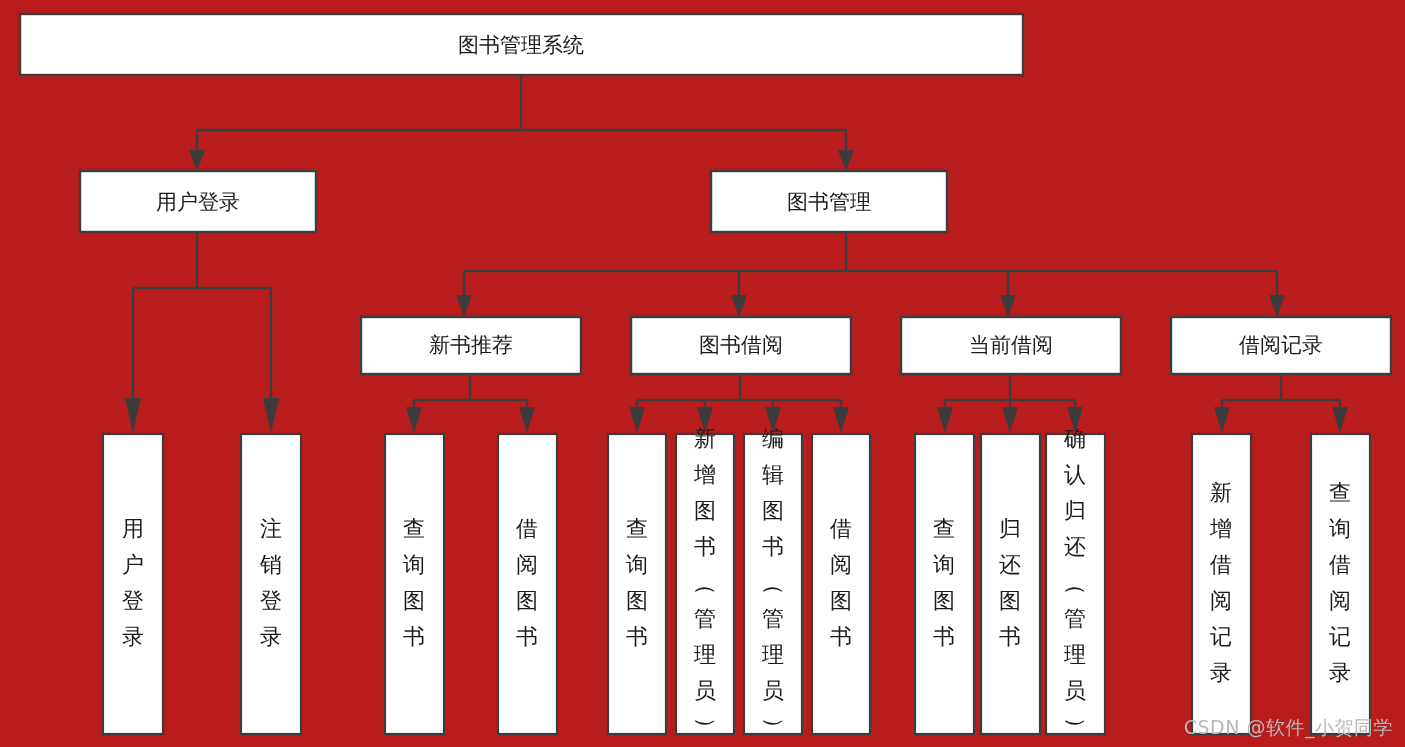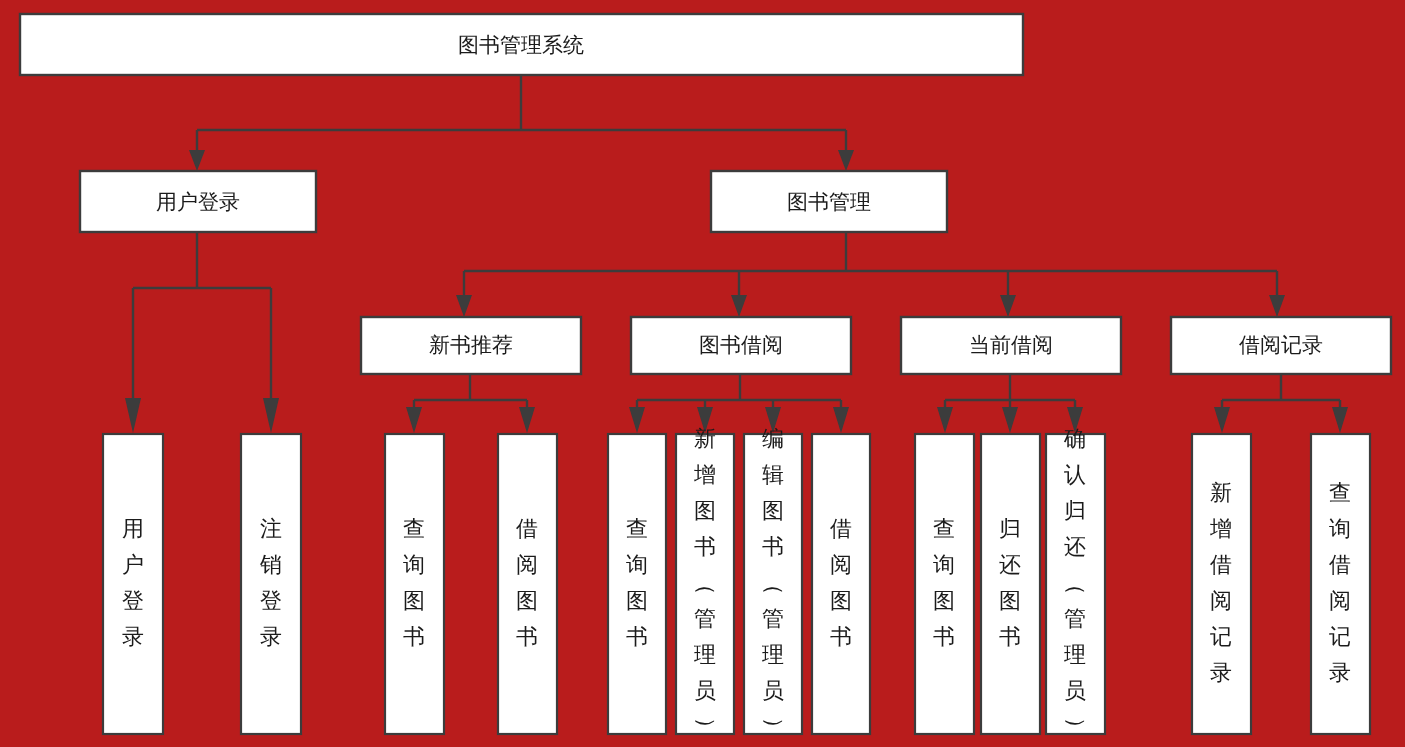--- a/index.html
+++ b/index.html
@@ -332,14 +332,15 @@
             <text class="leaf-label-char" x="1340" y="602">阅</text>
             <text class="leaf-label-char" x="1340" y="638">记</text>
             <text class="leaf-label-char" x="1340" y="674">录</text>
           </g>
       </g>
 
     </g>
 
   </svg>
 
+  <div class="watermark">CSDN @软件_小贺同学</div>
 
 </div>
 
 </body></html>

